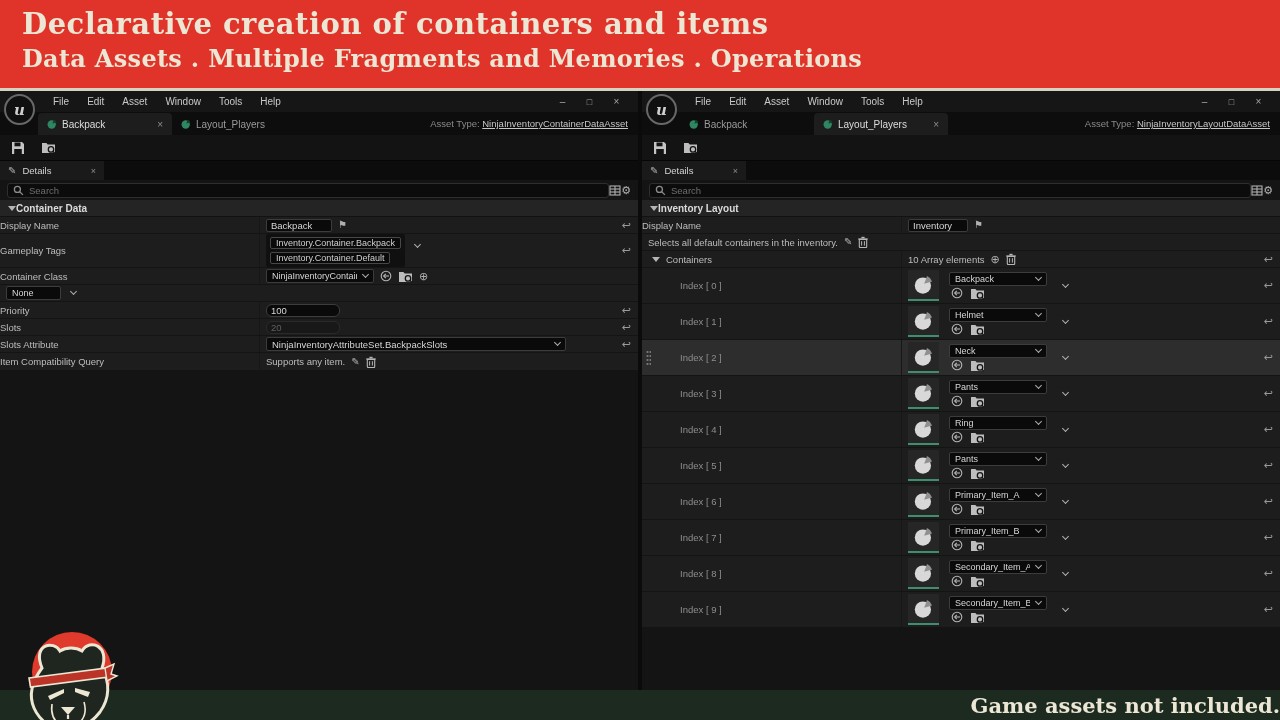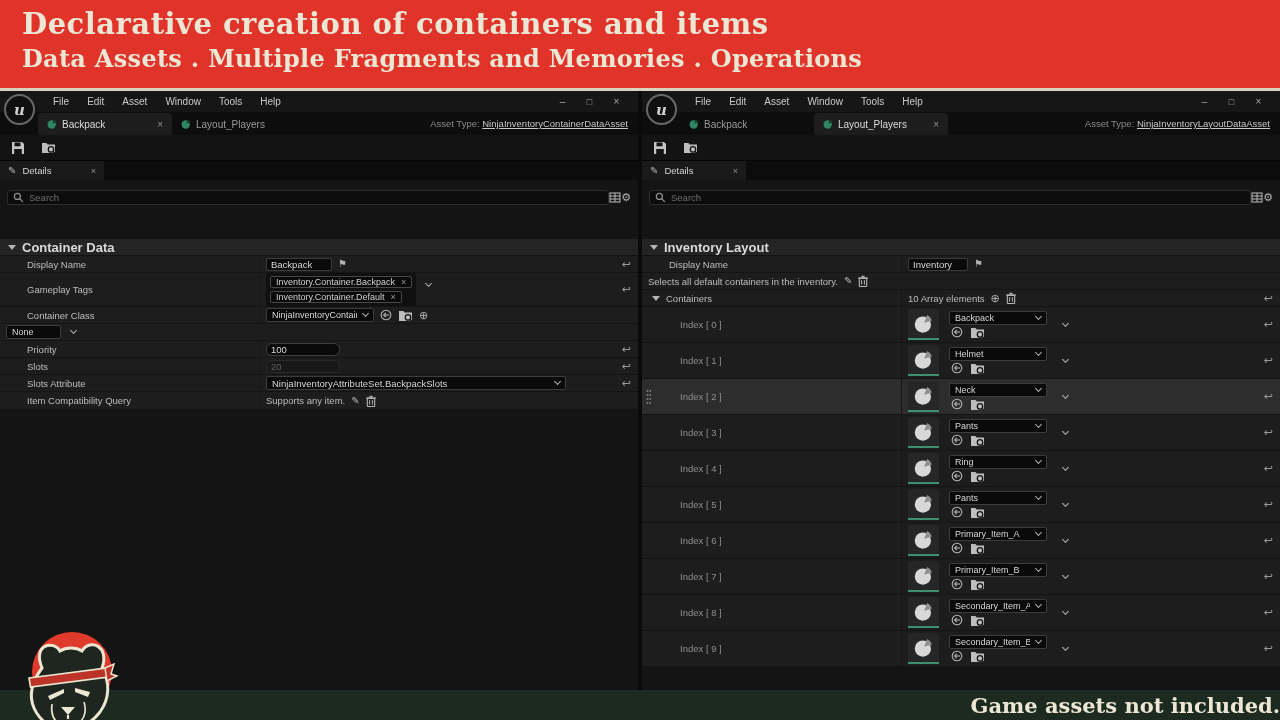--- a/index.html
+++ b/index.html
@@ -31,48 +31,48 @@
   .tab .tab-close { margin-left:auto; color:#8d8d8d; font-size:10px; }
   .asset-type { margin-left:auto; align-self:center; font-size:9.5px; color:#8a8a8a; padding-right:10px; white-space:nowrap; }
   .asset-type .link { color:#c7c7c7; text-decoration:underline; }
   
   .toolbar { height:26px; background:#131313; border-bottom:1px solid #060606; display:flex; align-items:center; gap:16px; padding-left:11px; flex:0 0 auto; }
   
   .details-bar { height:19px; background:#0c0c0c; display:flex; flex:0 0 auto; }
   .details-tab { width:104px; background:#1a1a1a; display:flex; align-items:center; gap:6px; padding:0 8px; font-size:9.5px; color:#d4d4d4; }
   .details-tab .tab-close { margin-left:auto; color:#8d8d8d; font-size:9px; }
   
-  .search-row { height:20px; background:#141414; display:flex; align-items:center; padding:0 7px; flex:0 0 auto;margin-top:7px; }
+  .search-row { height:20px; background:#141414; display:flex; align-items:center; padding:0 7px; flex:0 0 auto; }
   .search-box { flex:1; height:15px; background:#0c0c0c; border:1px solid #2e2e2e; border-radius:3px;
                 display:flex; align-items:center; gap:5px; padding:0 5px; }
   .search-box input { flex:1; background:transparent; border:none; outline:none; color:#9a9a9a; font-size:9.5px; font-family:inherit; }
   .search-box input::placeholder { color:#6e6e6e; }
   
   .content { flex:1; overflow:hidden; background:#141414; }
-  .section-row { height:17px; background:#242424; border-bottom:1px solid #121212; display:flex; align-items:center; gap:6px;
-                 padding-left:8px; font-size:13px; font-weight:bold; color:#dadada;margin-top:32px; }
+  .section-row { height:17px; background:#242424; border-bottom:1px solid #121212; display:flex; align-items:center; gap:0;
+                 padding-left:8px; font-size:10px; font-weight:bold; color:#dadada; }
   .tri { width:0; height:0; border-left:4px solid transparent; border-right:4px solid transparent; border-top:5px solid #b5b5b5; }
   .prow { min-height:17px; background:#1d1d1d; border-bottom:1px solid #141414; display:flex; align-items:center; font-size:9.5px; color:#bdbdbd; }
-  .plabel { width:260px; flex:0 0 260px; padding-left:27px; border-right:1px solid #171717; align-self:stretch; display:flex; align-items:center; gap:6px; }
+  .plabel { width:260px; flex:0 0 260px; border-right:1px solid #171717; align-self:stretch; display:flex; align-items:center; gap:6px; }
   .pvalue { flex:1; display:flex; align-items:center; gap:6px; padding-left:6px; }
   .reset { margin-left:auto; margin-right:7px; color:#9a9a9a; font-size:11px; line-height:1; }
   .tinput { background:#0a0a0a; border:1px solid #3c3c3c; border-radius:2px; color:#d6d6d6; font-size:9.5px;
             height:13px; padding:0 4px; font-family:inherit; }
   .tinput.dis { color:#5f5f5f; border-color:#2a2a2a; background:#181818; }
   .w66{width:66px;} .w74{width:74px;border-radius:6px;} .w60{width:60px;}
   .dropdown { background:#0a0a0a; border:1px solid #3c3c3c; border-radius:2px; height:14px; display:flex; align-items:center;
               gap:6px; padding:0 5px; color:#d6d6d6; font-size:9px; white-space:nowrap; }
   .dropdown .dd-label { flex:1; overflow:hidden; }
   .w104{width:108px;} .w30{width:55px;} .w296{width:300px;} .w96{width:98px;}
   .cdown { width:5px; height:5px; border-right:1.4px solid #b0b0b0; border-bottom:1.4px solid #b0b0b0;
            transform:rotate(45deg); margin-top:-3px; flex:0 0 auto; }
   .cdown.free { margin-left:4px; }
   .chips { display:flex; flex-direction:column; gap:3px; background:#101010; padding:3px 4px; border-radius:2px; }
   .chip { background:#0a0a0a; border:1px solid #474747; border-radius:2px; height:12px; display:flex; align-items:center; gap:6px;
-          padding:0 5px; font-size:9px; color:#d0d0d0; width:max-content; }
+          padding:0 5px; font-size:9px; color:#d0d0d0; width:max-content;flex-direction:column; }
   .chip .chip-x { color:#9a9a9a; }
   .glyph { color:#b0b0b0; font-size:10px; line-height:1; }
   .icon-svg { display:block; }
   
   .arow { height:36px; background:#1d1d1d; border-bottom:1px solid #141414; display:flex; font-size:9.5px; }
   .arow.hl { background:#2d2d2d; }
   .aindex { width:260px; flex:0 0 260px; padding-left:38px; color:#8e8e8e; border-right:1px solid #171717;
             align-self:stretch; display:flex; align-items:center; position:relative; }
   .dragdots { display:none; position:absolute; left:4px; top:10px; width:5px; height:16px;
               background-image:radial-gradient(circle, #777 1px, transparent 1.2px); background-size:3px 4px; }

